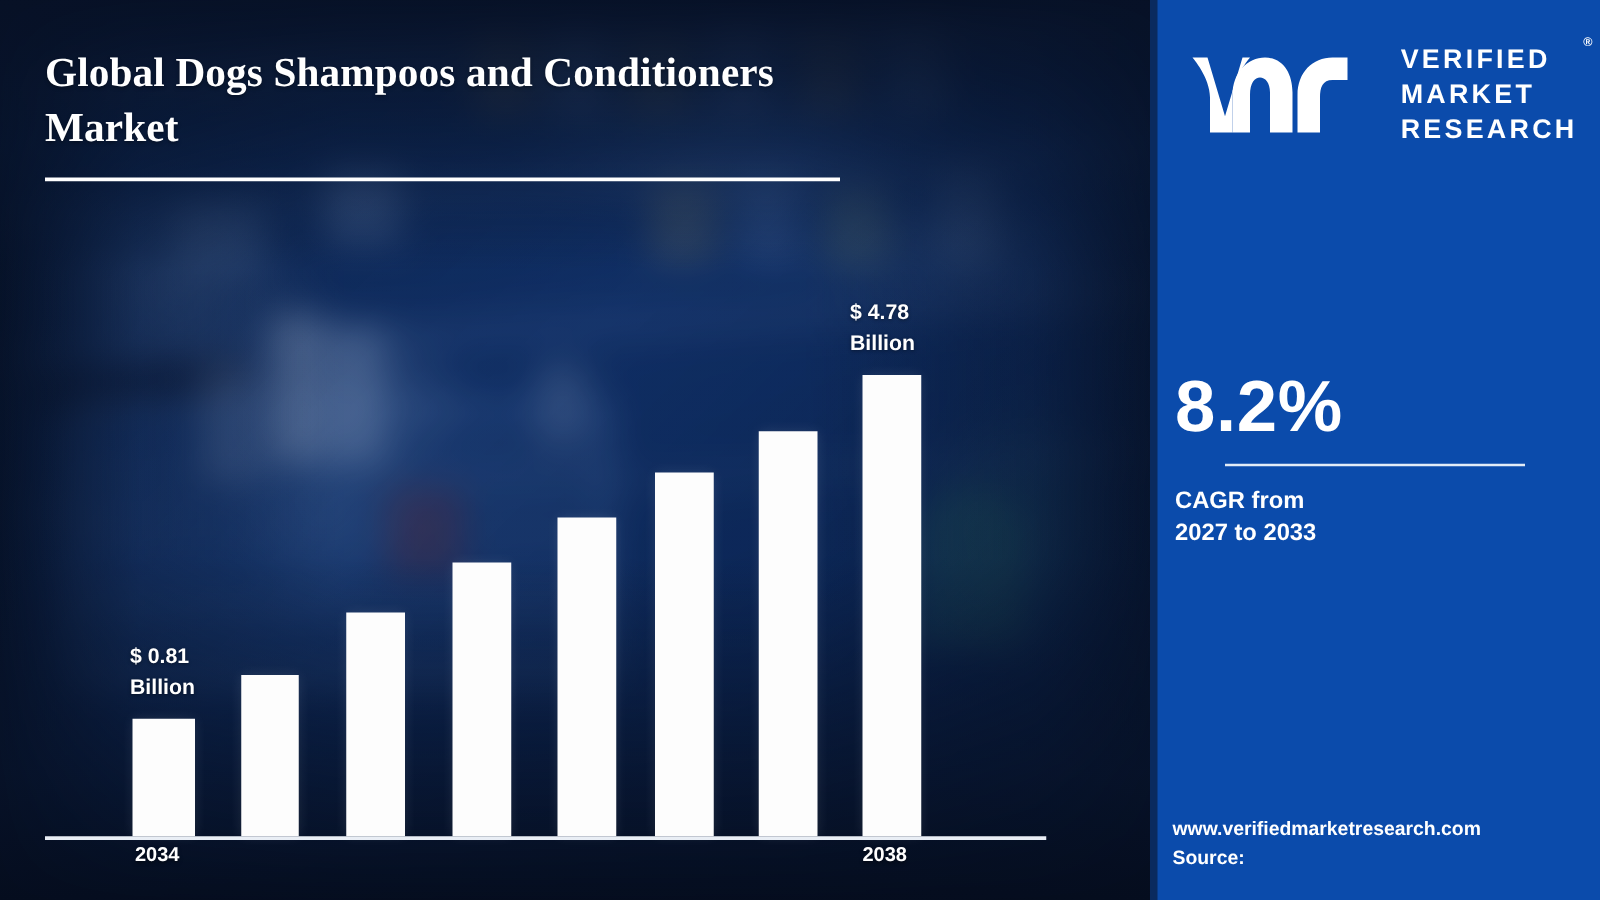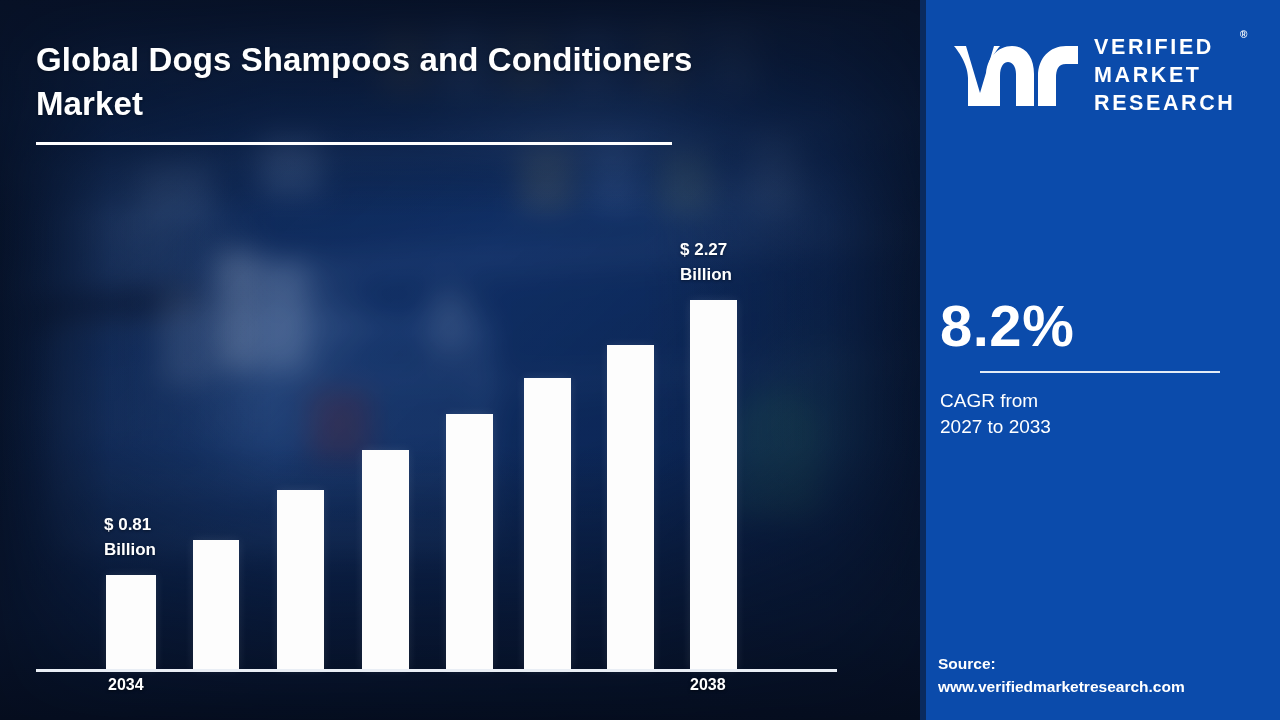--- a/index.html
+++ b/index.html
@@ -103,20 +103,21 @@
     background:
       linear-gradient(to bottom, rgba(7,17,38,0.97) 0%, rgba(8,22,48,0.55) 16%, rgba(10,30,62,0.10) 30%, rgba(10,30,62,0.10) 62%, rgba(7,18,40,0.75) 86%, rgba(5,13,30,0.98) 100%),
       linear-gradient(to right, rgba(6,16,36,0.95) 0%, rgba(8,22,48,0.35) 12%, rgba(10,28,58,0.05) 30%, rgba(10,28,58,0.05) 70%, rgba(7,19,42,0.45) 90%, rgba(6,16,36,0.85) 100%);
   }
 
   
   #title-block {
     position: absolute;
     left: 36px; top: 38px;
     width: 660px;
+    font-family: Liberation Serif, serif;
   }
   #title-text {
     margin: 0;
     color: #ffffff;
     font-size: 33px;
     font-weight: 700;
     line-height: 1.33;
     letter-spacing: 0.1px;
     text-shadow: 0 1px 3px rgba(0,0,0,0.35);
   }
@@ -176,21 +177,22 @@
     width: 6px; height: 720px;
     background: #0a2a5e;
   }
 
   #logo-row {
     position: absolute;
     left: 22px; top: 30px;
     width: 320px; height: 92px;
     display: flex;
     align-items: center;
-    gap: 10px;
+    gap: 0;
+    justify-content: space-between;
   }
   #logo-mark { flex: 0 0 auto; }
   #logo-words {
     position: relative;
     color: #ffffff;
     font-size: 21.5px;
     font-weight: 700;
     letter-spacing: 2.6px;
     line-height: 1.30;
   }
@@ -218,21 +220,21 @@
   #cagr-rule {
     margin: 14px auto 0 auto;
     width: 240px;
     height: 2px;
     background: #e3ecf7;
   }
   #cagr-caption {
     margin-top: 15px;
     color: #ffffff;
     font-size: 19px;
-    font-weight: 400;
+    font-weight: 700;
     line-height: 1.35;
     white-space: pre-line;
   }
 
   #source-block {
     position: absolute;
     left: 18px; bottom: 22px;
     width: 340px;
     color: #ffffff;
     font-size: 15.5px;
@@ -288,21 +290,21 @@
     <div id="title-block">
       <h1 id="title-text">Global Dogs Shampoos and
 Conditioners Market</h1>
       <div id="title-rule"></div>
     </div>
 
     <div id="chart-area">
 
       <div class="bar-label" style="left:104px; top:513px;">$ 0.81
 Billion</div>
-      <div class="bar-label" style="left:680px; top:238px;">$ 2.27
+      <div class="bar-label" style="left:680px; top:238px;">$ 4.78
 Billion</div>
 
       <div class="bar" style="left:106px; top:575px; width:50px; height:94px;"></div>
       <div class="bar" style="left:193px; top:540px; width:46px; height:129px;"></div>
       <div class="bar" style="left:277px; top:490px; width:47px; height:179px;"></div>
       <div class="bar" style="left:362px; top:450px; width:47px; height:219px;"></div>
       <div class="bar" style="left:446px; top:414px; width:47px; height:255px;"></div>
       <div class="bar" style="left:524px; top:378px; width:47px; height:291px;"></div>
       <div class="bar" style="left:607px; top:345px; width:47px; height:324px;"></div>
       <div class="bar" style="left:690px; top:300px; width:47px; height:369px;"></div>
@@ -338,18 +340,18 @@
     </div>
 
     <div id="cagr-block">
       <div id="cagr-value">8.2%</div>
       <div id="cagr-rule"></div>
       <div id="cagr-caption">CAGR from
 2027 to 2033</div>
     </div>
 
     <div id="source-block">
+      <div>www.verifiedmarketresearch.com</div>
       <div>Source:</div>
-      <div>www.verifiedmarketresearch.com</div>
     </div>
   </div>
 
 </div>
 
 </body></html>

